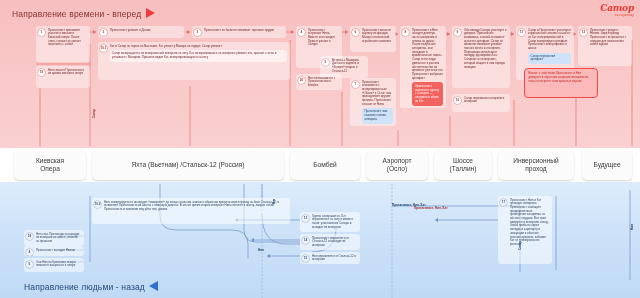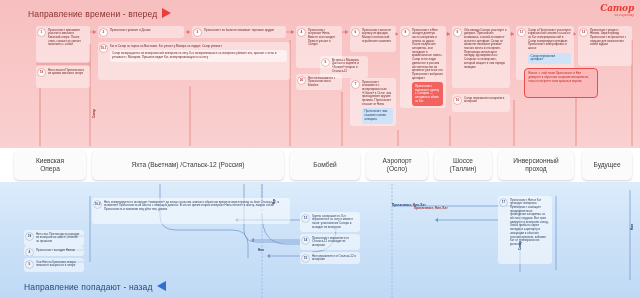--- a/index.html
+++ b/index.html
@@ -42,21 +42,21 @@
     background: #ffffff;
   }
 
   
   .band-title {
     position: absolute;
     font-size: 8.5px;
     letter-spacing: .15px;
     white-space: nowrap;
   }
-  #title-forward { left: 28px; top: 8px; color: #8c2f2f; }
+  #title-forward { left: 12px; top: 8px; color: #8c2f2f; }
   #title-backward { left: 24px; top: 281px; color: #254a7a; }
   .tri {
     display: inline-block;
     width: 0; height: 0;
     vertical-align: -1px;
     margin: 0 0 0 5px;
   }
   .tri-right {
     border-top: 5px solid transparent;
     border-bottom: 5px solid transparent;
@@ -284,21 +284,21 @@
     <g fill="none" stroke="#8fb0da" stroke-width="0.7" stroke-dasharray="2 1.6">
       <path d="M262 184 V298"></path>
       <path d="M392 184 V298"></path>
     </g>
   </svg>
 
   <div class="band-title" id="title-forward">
     <span>Направление времени - вперед</span><span class="tri tri-right"></span>
   </div>
   <div class="band-title" id="title-backward">
-    <span>Направление попадают - назад</span><span class="tri tri-left"></span>
+    <span>Направление людьми - назад</span><span class="tri tri-left"></span>
   </div>
 
   <div id="logo">
     <div id="logo-word">Сатор</div>
     <div id="logo-sub">по-научному</div>
   </div>
 
   <div id="locations-layer">
       <div class="loc" style="left: 14px; width: 72px;">
         <span style="white-space: pre-line;">Киевская

